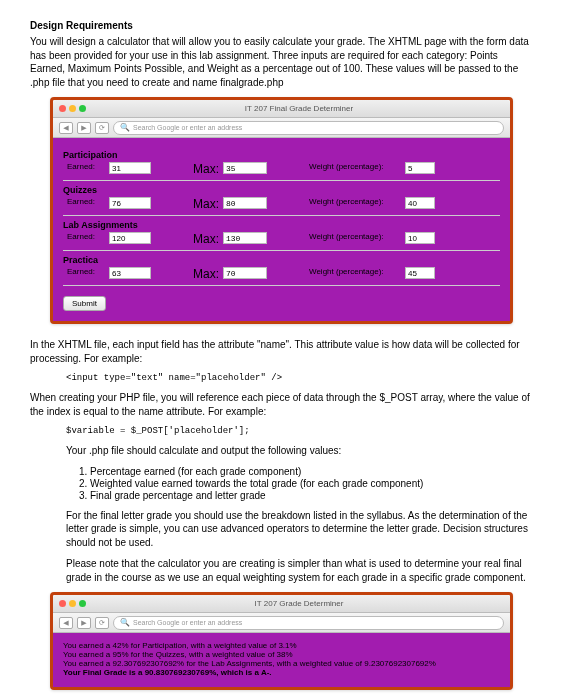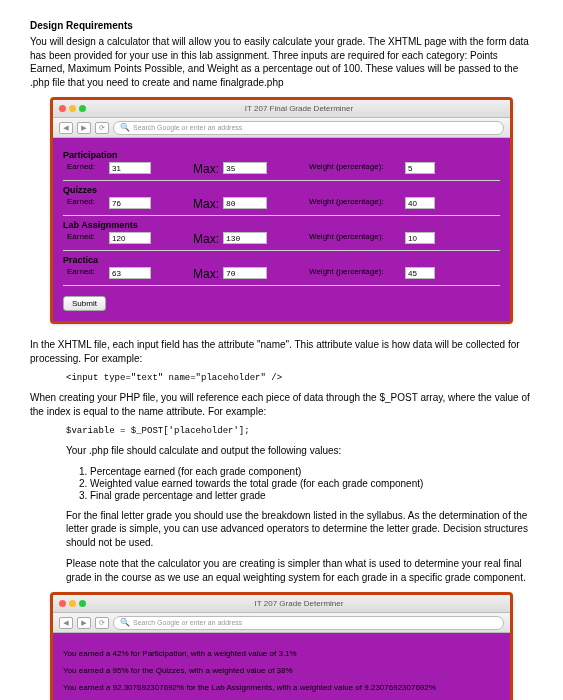--- a/index.html
+++ b/index.html
@@ -23,21 +23,21 @@
     .mlbl { font-size: 12px; width: 24px; }
     .wlbl { font-size: 8px; width: 90px; }
     .inp { border: 1px solid #bbb; height: 12px; font-size: 8px; padding: 0 2px; background: #fff; }
     .w-s { width: 42px; } .w-m { width: 44px; font-family: Liberation Mono, monospace; } .w-l { width: 30px; }
     .hr { border: none; border-top: 1px solid #ccc; margin: 4px 0; }
     .submit { font-size: 8px; border: 1px solid #aaa; background: linear-gradient(#fff,#e5e5e5); border-radius: 3px; padding: 2px 8px; margin-top: 6px; }
     .code { font-family: "Courier New", monospace; font-size: 9px; margin: 2px 0 8px 36px; }
     .indent { margin-left: 36px; }
     ol.values { margin: 2px 0 8px 60px; font-size: 10px; }
     ol.values li { margin: 1px 0; }
-    .resline { font-size: 8px; margin: 8px 0; }
+    .resline { font-size: 8px; margin: 0 0; }
     .resline.bold { font-weight: bold; }
   </style>
 </head>
 <body>
 
 <div class="title">Design Requirements</div>
 <p class="para">You will design a calculator that will allow you to easily calculate your grade.  The XHTML page with the form data has been provided for your use in this lab assignment.  Three inputs are required for each category: Points Earned, Maximum Points Possible, and Weight as a percentage out of 100.  These values will be passed to the .php file that you need to create and name finalgrade.php</p>
 
 <div class="browser-window">
   <div class="titlebar">
@@ -141,14 +141,15 @@
     <span class="navbtn">⟳</span>
     <span class="addr">
         <span class="mag">🔍</span>
         <span>Search Google or enter an address</span>
       </span>
   </div>
   <div class="browser-body">
     <div class="resline">You earned a 42% for Participation, with a weighted value of 3.1%</div>
     <div class="resline">You earned a 95% for the Quizzes, with a weighted value of 38%</div>
     <div class="resline">You earned a 92.307692307692% for the Lab Assignments, with a weighted value of 9.2307692307692%</div>
+    <div class="resline bold">Your Final Grade is a 90.830769230769%, which is a A-.</div>
   </div>
 </div>
 
 </body></html>

